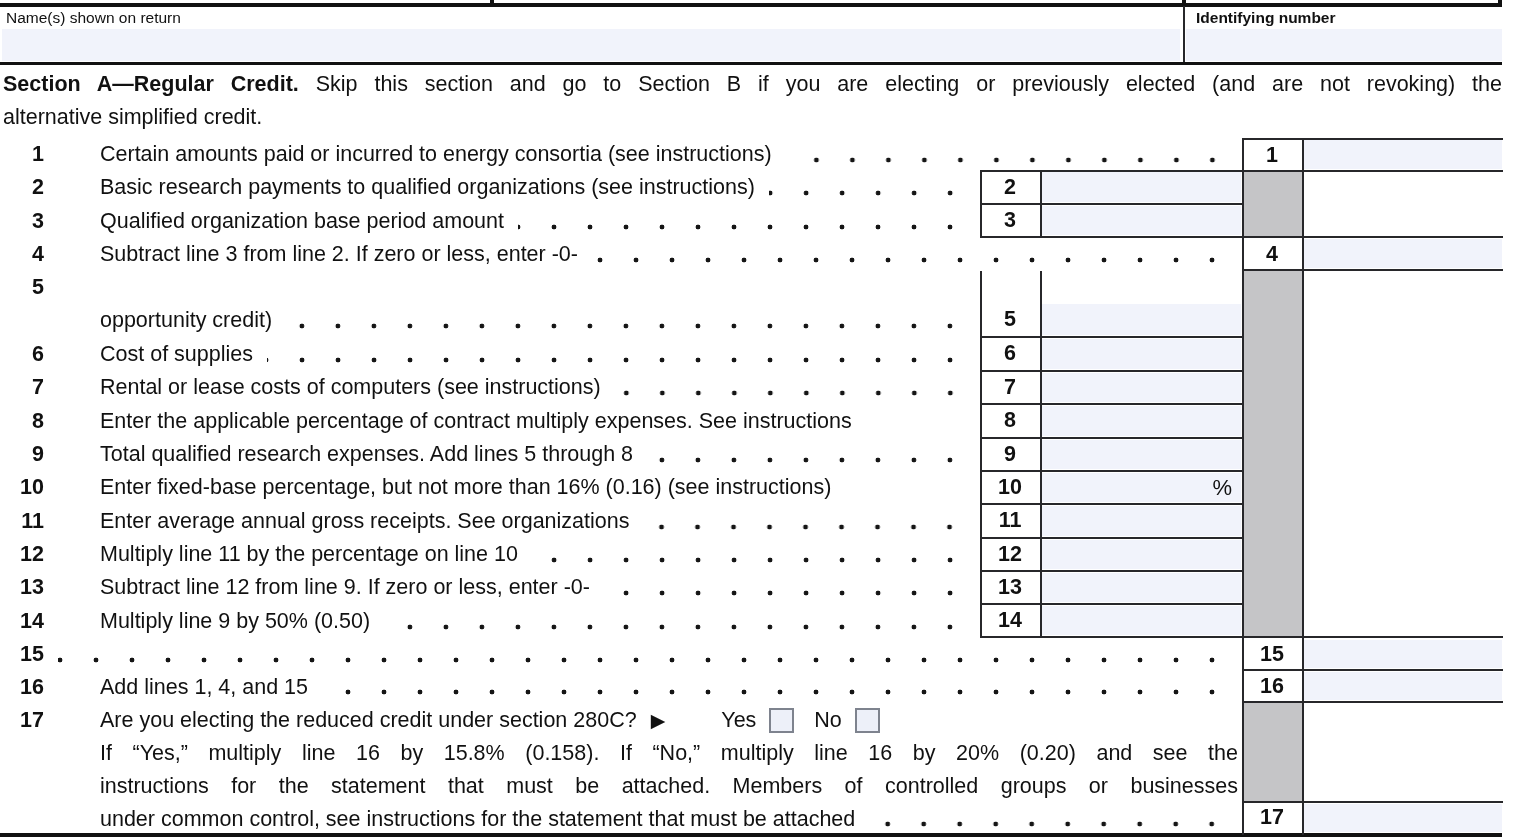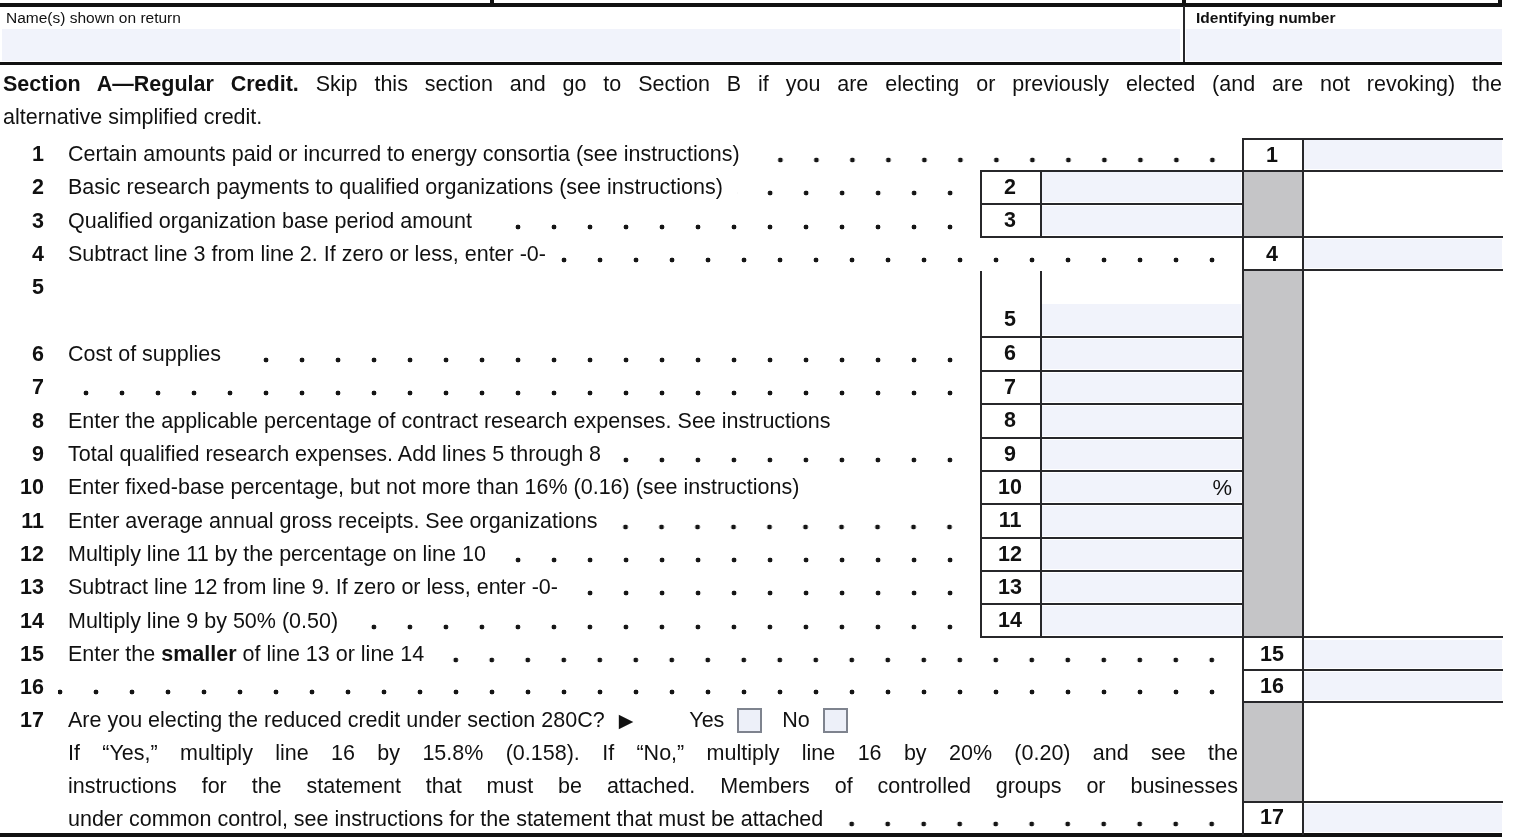--- a/index.html
+++ b/index.html
@@ -24,21 +24,21 @@
 
   
   .sec1{position:absolute;left:3px;top:72px;width:1499px;font-size:21.5px;
         text-align:justify;text-align-last:justify;white-space:normal;}
   .sec1 .b{font-weight:700;}
   .sec2{position:absolute;left:3px;top:105px;font-size:21.5px;}
 
   
   .row{position:absolute;left:0;display:flex;align-items:center;font-size:21.5px;}
   .num{flex:0 0 44px;text-align:right;font-weight:700;}
-  .txt{margin-left:24px;white-space:nowrap;}
+  .txt{margin-left:56px;white-space:nowrap;}
   .row.justify .txt{flex:1;white-space:normal;text-align:justify;text-align-last:justify;}
   .leader{flex:1;align-self:stretch;margin-left:14px;margin-right:6px;
           background-image:radial-gradient(circle, #151515 2.1px, transparent 2.7px);
           background-size:36px 6px;background-repeat:repeat-x;
           background-position:right 2px bottom 8px;}
   .bold{font-weight:700;}
 
   
   .boxnum{position:absolute;width:60px;text-align:center;font-weight:700;
           font-size:21.5px;}
@@ -158,32 +158,38 @@
     <span class="leader"></span>
   </div>
   <div class="row" style="top:238px;height:33px;width:1238px">
     <span class="num">4</span>
     <span class="txt">Subtract line 3 from line 2. If zero or less, enter -0-</span>
     <span class="leader"></span>
   </div>
   <div class="row justify" style="top:271px;height:33px;width:976px">
     <span class="num">5</span>
   </div>
+  <div class="row" style="top:304px;height:33px;width:976px">
+    <span class="num"></span>
+    <span class="txt">opportunity credit)</span>
+    <span class="leader"></span>
+  </div>
   <div class="row" style="top:337px;height:34px;width:976px">
     <span class="num">6</span>
     <span class="txt">Cost of supplies</span>
     <span class="leader"></span>
   </div>
   <div class="row" style="top:371px;height:33px;width:976px">
     <span class="num">7</span>
+    <span class="txt">Rental or lease costs of computers (see instructions)</span>
     <span class="leader"></span>
   </div>
   <div class="row" style="top:404px;height:34px;width:976px">
     <span class="num">8</span>
-    <span class="txt">Enter the applicable percentage of contract research expenses. See instructions</span>
+    <span class="txt">Enter the applicable percentage of contract multiply expenses. See instructions</span>
   </div>
   <div class="row" style="top:438px;height:33px;width:976px">
     <span class="num">9</span>
     <span class="txt">Total qualified research expenses. Add lines 5 through 8</span>
     <span class="leader"></span>
   </div>
   <div class="row" style="top:471px;height:33px;width:976px">
     <span class="num">10</span>
     <span class="txt">Enter fixed-base percentage, but not more than 16% (0.16) (see instructions)</span>
   </div>
@@ -202,25 +208,25 @@
     <span class="txt">Subtract line 12 from line 9. If zero or less, enter -0-</span>
     <span class="leader"></span>
   </div>
   <div class="row" style="top:604px;height:34px;width:976px">
     <span class="num">14</span>
     <span class="txt">Multiply line 9 by 50% (0.50)</span>
     <span class="leader"></span>
   </div>
   <div class="row" style="top:638px;height:33px;width:1238px">
     <span class="num">15</span>
-    <span class="txt"><span>Enter the </span><span class="bold">smaller</span><span> of line 13 or line 14</span></span>
     <span class="leader"></span>
   </div>
   <div class="row" style="top:671px;height:32px;width:1238px">
     <span class="num">16</span>
+    <span class="txt">Add lines 1, 4, and 15</span>
     <span class="leader"></span>
   </div>
   <div class="row" style="top:703px;height:34px;width:980px">
     <span class="num">17</span>
     <span class="txt">Are you electing the reduced credit under section 280C?</span>
     <span class="arrow">▶</span>
     <span class="yn">Yes</span>
     <span class="cb"></span>
     <span class="yn no">No</span>
     <span class="cb"></span>

